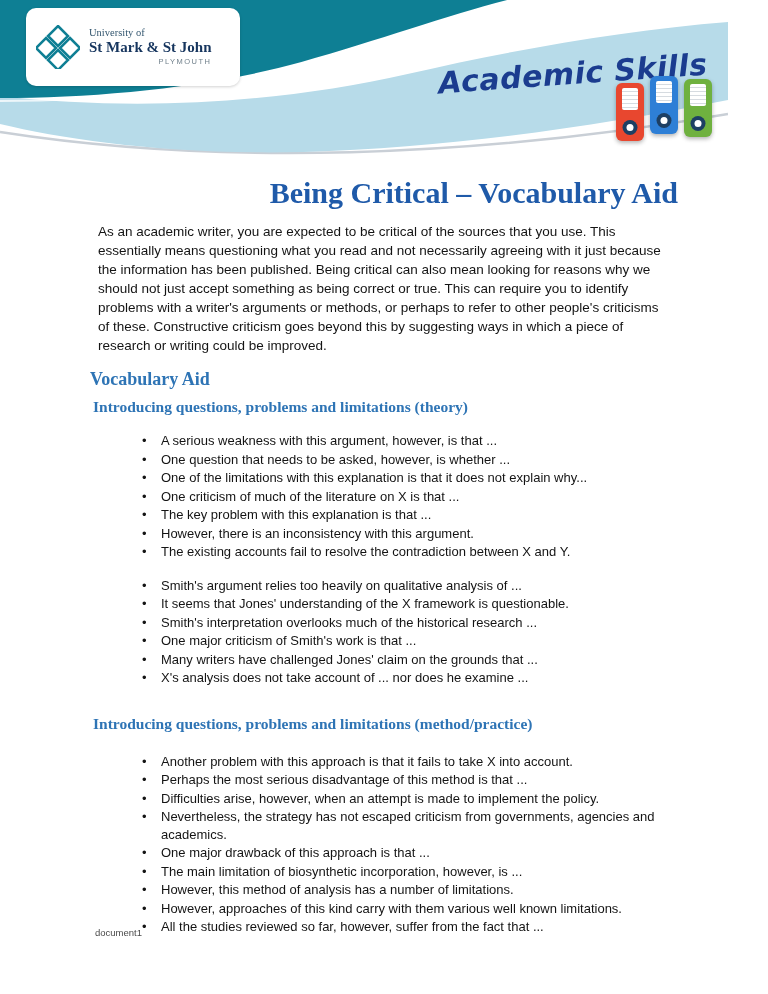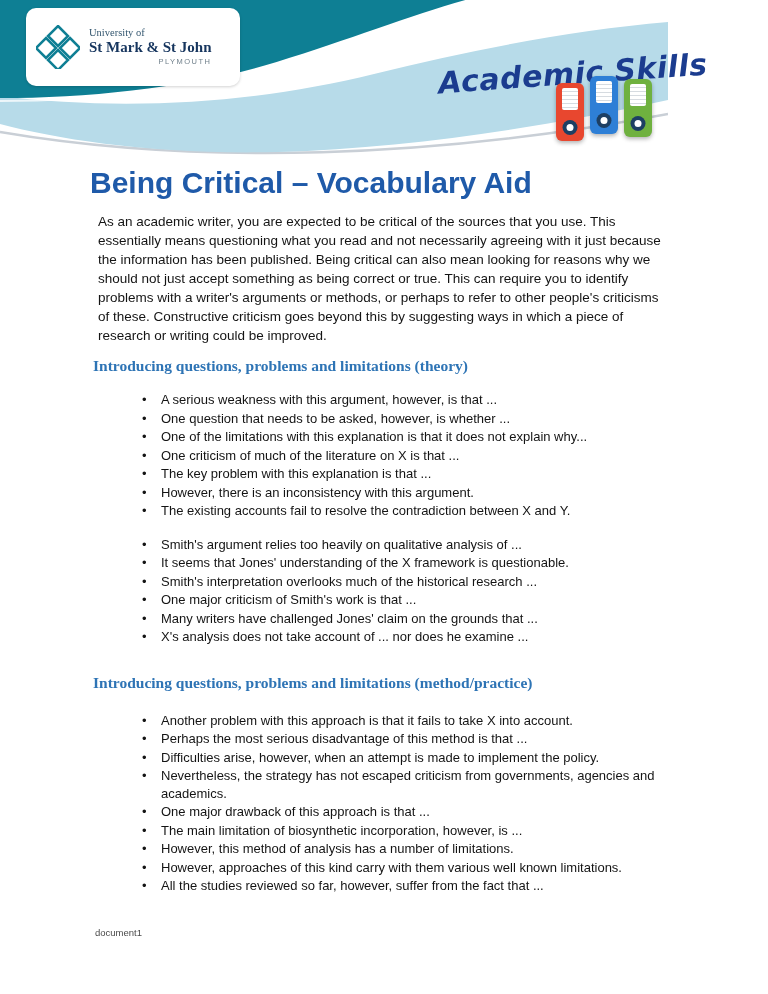--- a/index.html
+++ b/index.html
@@ -2,21 +2,21 @@
 <html><head>
 <meta charset="utf-8">
 <style>
   html,body{margin:0;padding:0;background:#e9e9e9;}
   .page{
     width:768px;height:994px;margin:0 auto;background:#ffffff;
     position:relative;overflow:hidden;
     font-family:"Liberation Sans", sans-serif;color:#111;
   }
   
-  .banner{position:relative;width:668px;height:158px;}
+  .banner{position:relative;width:728px;height:158px;}
   .waves{position:absolute;inset:0;width:100%;height:100%;}
   .logo-box{
     position:absolute;left:26px;top:8px;width:214px;height:78px;
     background:#fff;border-radius:10px;display:flex;align-items:center;
     gap:9px;padding:6px 10px;box-sizing:border-box;
     box-shadow:0 1px 3px rgba(0,0,0,.18);
   }
   .logo-text{display:flex;flex-direction:column;line-height:1.15;}
   .logo-line1{font-family:"Liberation Serif", serif;font-size:10.5px;color:#33566f;}
   .logo-line2{font-family:Liberation Serif, serif;font-size:15px;font-weight:700;color:#16355e;}
@@ -39,22 +39,22 @@
     background-image:repeating-linear-gradient(to bottom,#ffffff 0 3px,#d6dbe0 3px 4px);
   }
   .binder-ring{
     position:absolute;bottom:6px;left:50%;transform:translateX(-50%);
     width:15px;height:15px;border-radius:50%;background:#1d3f63;
   }
   .binder-ring::after{content:"";position:absolute;inset:4px;background:#fff;border-radius:50%;}
   
   main{padding:0 90px;}
   .title{
-    font-family:Liberation Sans, sans-serif;color:#1f5aa9;
-    font-size:30px;font-weight:700;text-align:left;margin:8px 0 12px;
+    font-family:Liberation Serif, serif;color:#1f5aa9;
+    font-size:30px;font-weight:700;text-align:right;margin:18px 0 12px;
   }
   .intro{font-size:13.5px;line-height:19px;margin:0 8px 12px;color:#141414;}
   .vocab-heading{
     font-family:"Liberation Serif", serif;color:#2e74b5;
     font-size:18px;font-weight:700;margin:14px 0 6px;
   }
   .sub-heading{
     font-family:"Liberation Serif", serif;color:#2e74b5;
     font-size:15.5px;font-weight:700;margin:8px 0 16px;padding-left:3px;
   }
@@ -113,20 +113,21 @@
         <div class="binder-ring"></div>
       </div>
     </div>
   </header>
 
   <main>
     <h1 class="title">Being Critical – Vocabulary Aid</h1>
 
     <p class="intro">As an academic writer, you are expected to be critical of the sources that you use. This essentially means questioning what you read and not necessarily agreeing with it just because the information has been published. Being critical can also mean looking for reasons why we should not just accept something as being correct or true. This can require you to identify problems with a writer's arguments or methods, or perhaps to refer to other people's criticisms of these. Constructive criticism goes beyond this by suggesting ways in which a piece of research or writing could be improved.</p>
 
+    <h2 class="vocab-heading">Vocabulary Aid</h2>
 
     <h3 class="sub-heading">Introducing questions, problems and limitations (theory)</h3>
 
     <ul class="bullets">
 
         <li>A serious weakness with this argument, however, is that ...</li>
 
         <li>One question that needs to be asked, however, is whether ...</li>
 
         <li>One of the limitations with this explanation is that it does not explain why...</li>

